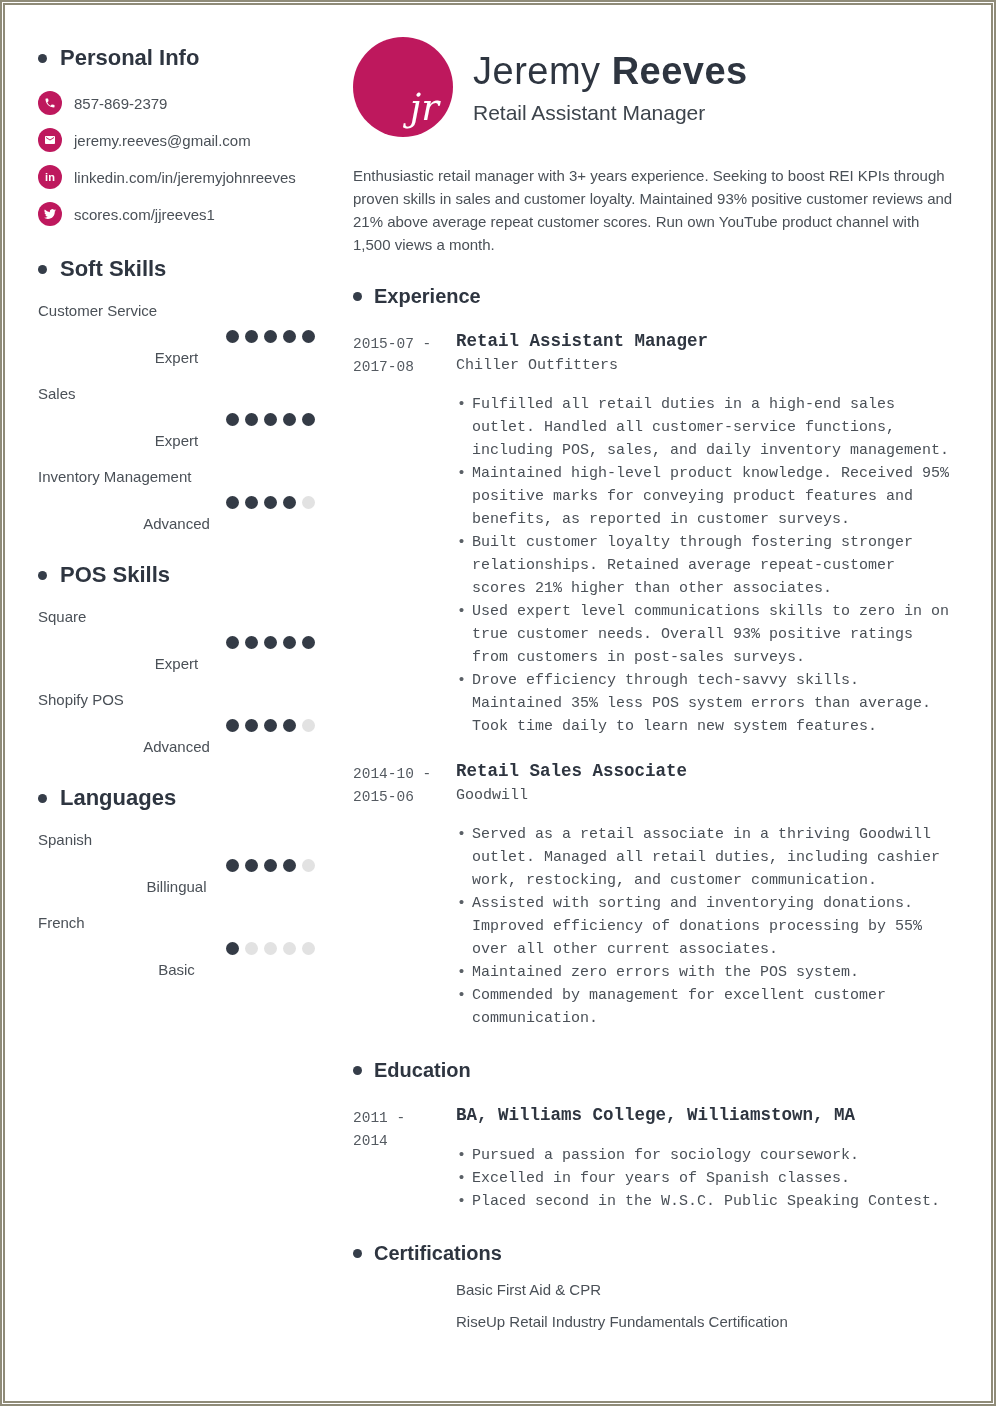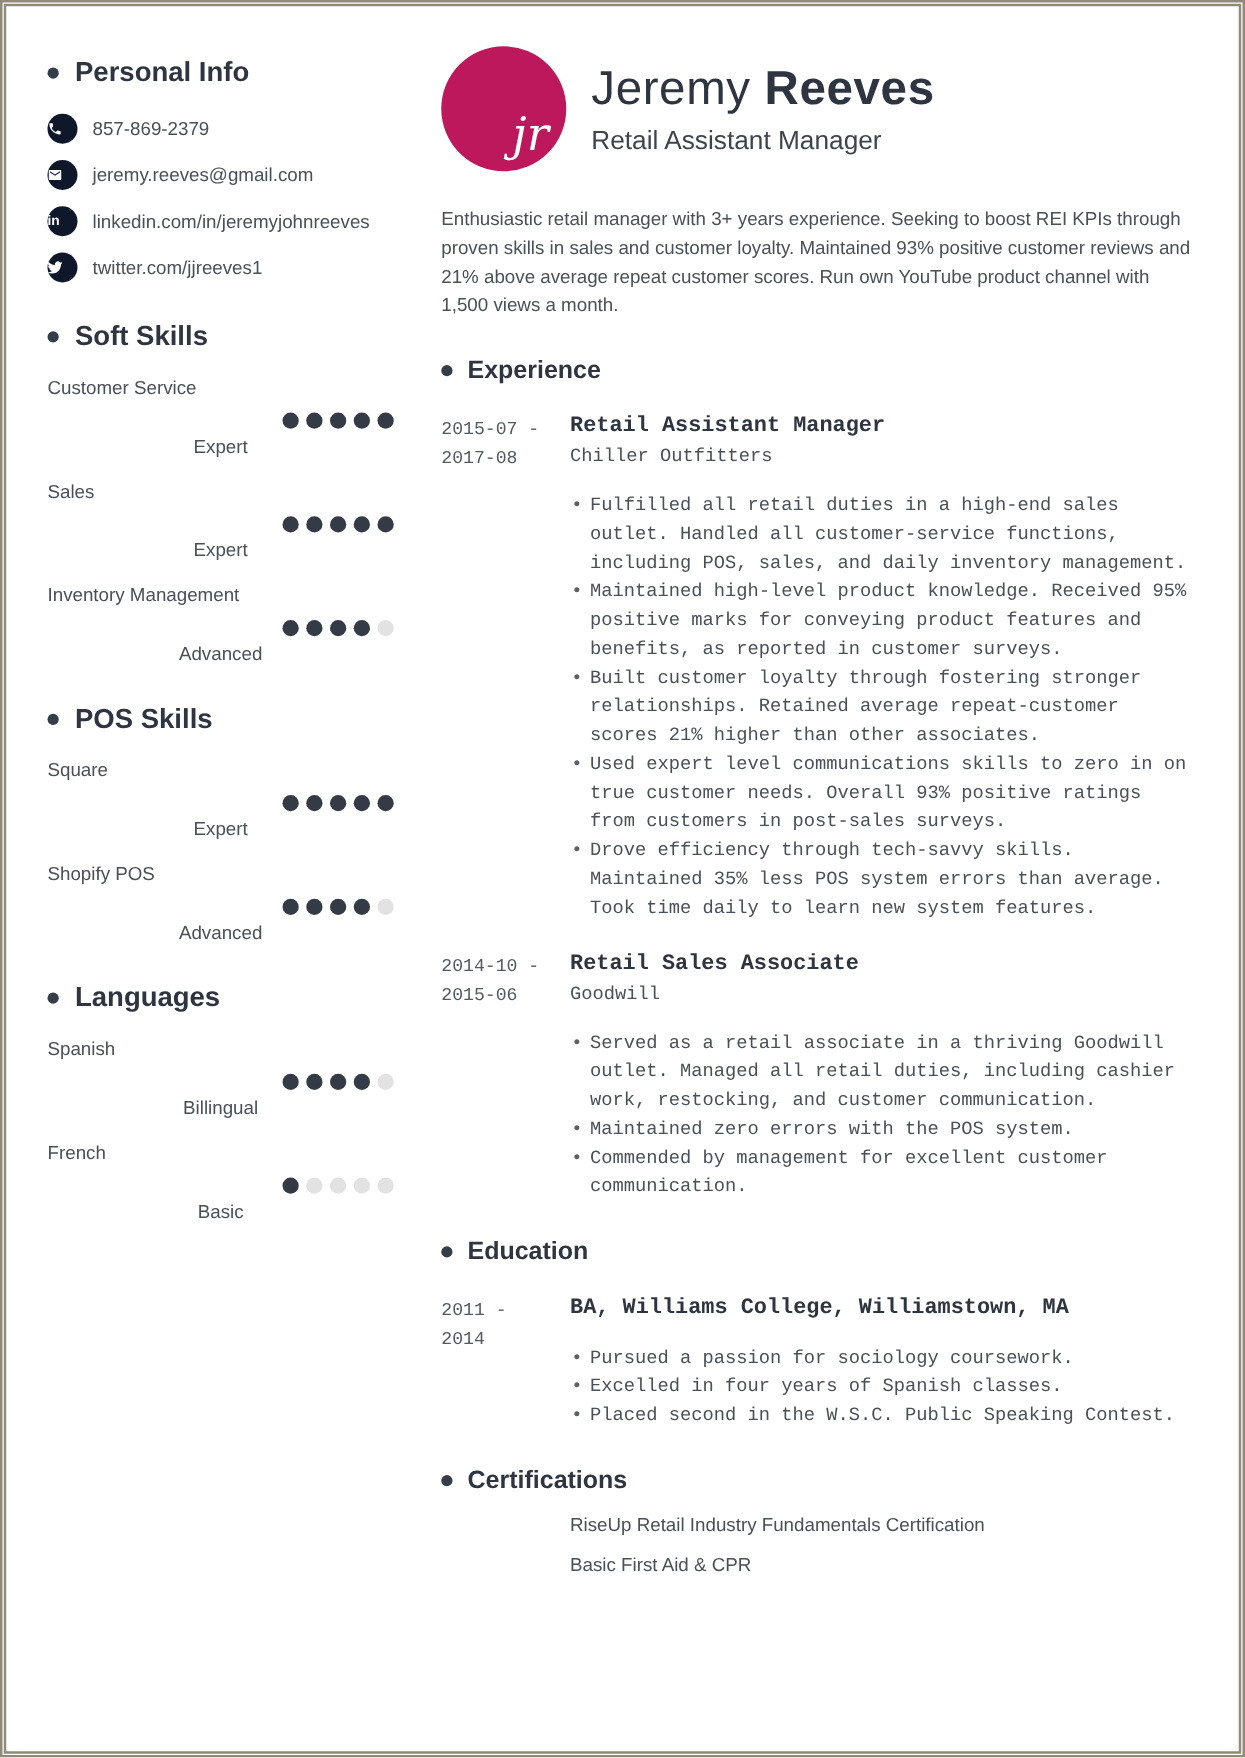--- a/index.html
+++ b/index.html
@@ -20,22 +20,22 @@
     color:#2e3540; font-weight:bold;
   }
   .side-heading { font-size:22px; margin-bottom:20px; }
   .bullet-dot {
     width:9px; height:9px; border-radius:50%;
     background:#353d49; margin-right:13px; flex-shrink:0;
   }
   .contact-row { display:flex; align-items:center; margin-bottom:13px; }
   .icon-circle {
     width:24px; height:24px; border-radius:50%;
-    background:#0f172a; color:#ffffff;
-    display:flex; align-items:center; 
+    background:#be185d; color:#ffffff;
+    display:flex; align-items:center; justify-content:center;
     margin-right:12px; flex-shrink:0;
   }
   .icon-circle svg { width:12px; height:12px; fill:#ffffff; }
   .icon-circle .in-glyph { font-size:11px; font-weight:bold; color:#fff; line-height:1; }
   .contact-text { font-size:15px; color:#4a5057; }
 
   .side-section { margin-top:30px; }
   .skill-item { margin-bottom:19px; }
   .skill-name { font-size:15px; color:#4a5057; }
   .dots-row { display:flex; justify-content:flex-end; margin-top:11px; }
@@ -118,21 +118,21 @@
       </span>
       <span class="contact-text">linkedin.com/in/jeremyjohnreeves</span>
     </div>
 
     <div class="contact-row">
       <span class="icon-circle">
         <svg viewBox="0 0 24 24">
             <path d="M23.95 4.57a10 10 0 01-2.82.77 4.96 4.96 0 002.16-2.72c-.95.56-2 .96-3.12 1.19a4.92 4.92 0 00-8.39 4.48A13.94 13.94 0 011.64 3.16a4.92 4.92 0 001.52 6.57 4.9 4.9 0 01-2.23-.61v.06a4.92 4.92 0 003.95 4.83 5 5 0 01-2.21.08 4.94 4.94 0 004.6 3.42A9.87 9.87 0 010 19.54a13.99 13.99 0 007.56 2.21c9.05 0 14-7.5 14-13.99 0-.21 0-.42-.02-.63a10 10 0 002.41-2.56z"></path>
           </svg>
       </span>
-      <span class="contact-text">twitter.com/jjreeves1</span>
+      <span class="contact-text">scores.com/jjreeves1</span>
     </div>
 
     <div class="side-section">
       <div class="side-heading">
         <span class="bullet-dot"></span>
         <span>Soft Skills</span>
       </div>
       <div class="skill-item">
         <div class="skill-name">Customer Service</div>
         <div class="dots-row">
@@ -268,20 +268,21 @@
     <div class="entry">
       <div class="entry-dates">
         <div>2014-10 -</div>
         <div>2015-06</div>
       </div>
       <div class="entry-body">
         <div class="entry-title">Retail Sales Associate</div>
         <div class="entry-sub">Goodwill</div>
         <ul class="bullets">
           <li>Served as a retail associate in a thriving Goodwill outlet. Managed all retail duties, including cashier work, restocking, and customer communication.</li>
+          <li>Assisted with sorting and inventorying donations. Improved efficiency of donations processing by 55% over all other current associates.</li>
           <li>Maintained zero errors with the POS system.</li>
           <li>Commended by management for excellent customer communication.</li>
         </ul>
       </div>
     </div>
 
     <div class="main-heading">
       <span class="bullet-dot"></span>
       <span>Education</span>
     </div>
@@ -300,18 +301,18 @@
         </ul>
       </div>
     </div>
 
     <div class="main-heading">
       <span class="bullet-dot"></span>
       <span>Certifications</span>
     </div>
 
     <div class="cert-list">
+      <div class="cert-item">Basic First Aid &amp; CPR</div>
       <div class="cert-item">RiseUp Retail Industry Fundamentals Certification</div>
-      <div class="cert-item">Basic First Aid &amp; CPR</div>
     </div>
 
   </div>
 </div>
 
 </body></html>

